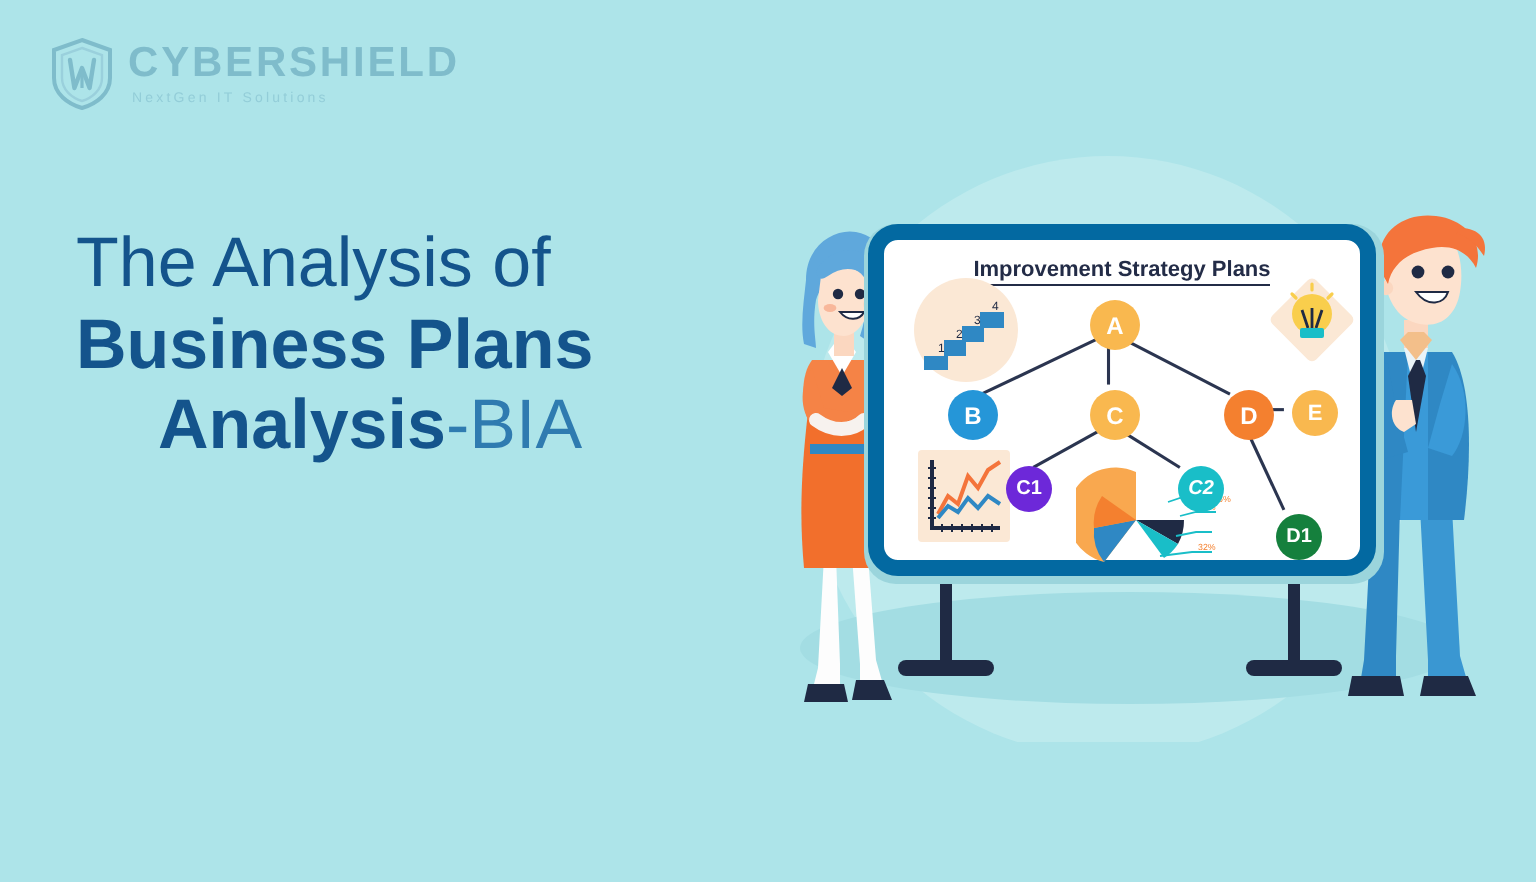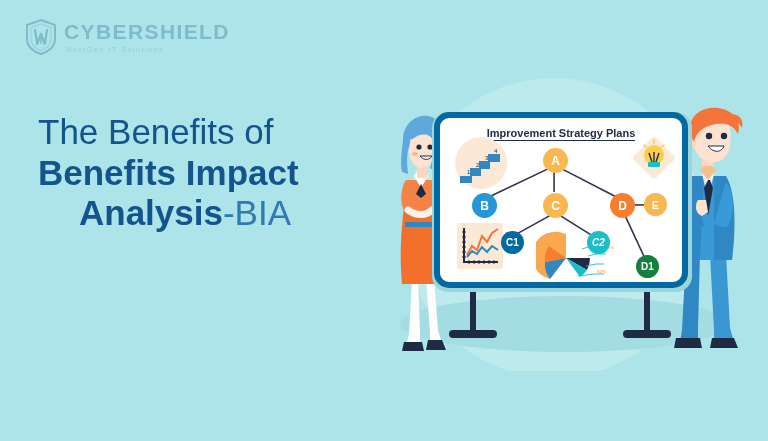--- a/index.html
+++ b/index.html
@@ -94,21 +94,21 @@
     background: #9bd5dc;
   }
   .board {
     position: absolute;
     left: 434px;
     top: 112px;
     width: 254px;
     height: 176px;
     border-radius: 15px;
     background: #ffffff;
-    border: 6px solid #0369a1;
+    border: 8px solid #0369a1;
     box-sizing: border-box;
   }
   .board-inner { position: absolute; inset: 0; }
   .board-title {
     position: absolute;
     top: 9px;
     left: 0;
     width: 100%;
     text-align: center;
     font-family: "Liberation Sans", sans-serif;
@@ -152,21 +152,21 @@
     font-family: "Liberation Sans", sans-serif;
     font-weight: bold;
     color: #ffffff;
     box-sizing: border-box;
   }
   .n-a  { left:103px; top:30px;  width:25px; height:25px; background:#f9b84f; font-size:12px; }
   .n-b  { left:32px;  top:75px;  width:25px; height:25px; background:#2596d8; font-size:12px; }
   .n-c  { left:103px; top:75px;  width:25px; height:25px; background:#f9b84f; font-size:12px; }
   .n-d  { left:170px; top:75px;  width:25px; height:25px; background:#f4802f; font-size:12px; }
   .n-e  { left:204px; top:75px;  width:23px; height:23px; background:#f9b84f; font-size:11px; }
-  .n-c1 { left:61px;  top:113px; width:23px; height:23px; background:#0369a1; font-size:10px; }
+  .n-c1 { left:61px;  top:113px; width:23px; height:23px; background:#6d28d9; font-size:10px; }
   .n-c2 { left:147px; top:113px; width:23px; height:23px; background:#19bec8; font-size:10px;font-style:italic; }
   .n-d1 { left:196px; top:137px; width:23px; height:23px; background:#15803d; font-size:10px; }
 
   .edges { position:absolute; left:0; top:0; width:100%; height:100%; }
 
   
   .ico { position:absolute; }
   .ico-stairs { left:14px; top:18px; width:54px; height:54px; }
   .ico-line   { left:16px; top:104px; width:48px; height:48px; }
   .ico-bulb   { left:190px; top:16px; width:48px; height:48px; }
@@ -192,22 +192,22 @@
       <path d="M11 12 L13.2 26 L17 16 L20.8 26 L23 12" fill="none" stroke="#7fbccb" stroke-width="2.2" stroke-linejoin="round" stroke-linecap="round"></path>
       <path d="M17 16 L17 26" fill="none" stroke="#7fbccb" stroke-width="1.6"></path>
     </svg>
     <div class="logo-textwrap">
       <div class="logo-word">CYBERSHIELD</div>
       <div class="logo-tag">NextGen IT Solutions</div>
     </div>
   </div>
 
   <div class="headline">
-    <div class="hl-line hl-1">The Benefits of</div>
-    <div class="hl-line hl-2">Benefits Impact</div>
+    <div class="hl-line hl-1">The Analysis of</div>
+    <div class="hl-line hl-2">Business Plans</div>
     <div class="hl-line hl-3"><span>Analysis</span><span class="hl-suffix">-BIA</span></div>
   </div>
 
   <svg class="char char-woman" viewBox="0 0 86 248">
 
     <path d="M34 168 L31 224 L28 236 L42 236 L42 222 L40 168 Z" fill="#fdfdfd"></path>
     <path d="M48 168 L52 222 L52 234 L64 234 L60 220 L56 168 Z" fill="#fdfdfd"></path>
 
     <path d="M26 232 L44 232 L46 241 L24 241 Z" fill="#1f2a44"></path>
     <path d="M50 230 L64 230 L68 240 L48 240 Z" fill="#1f2a44"></path>

